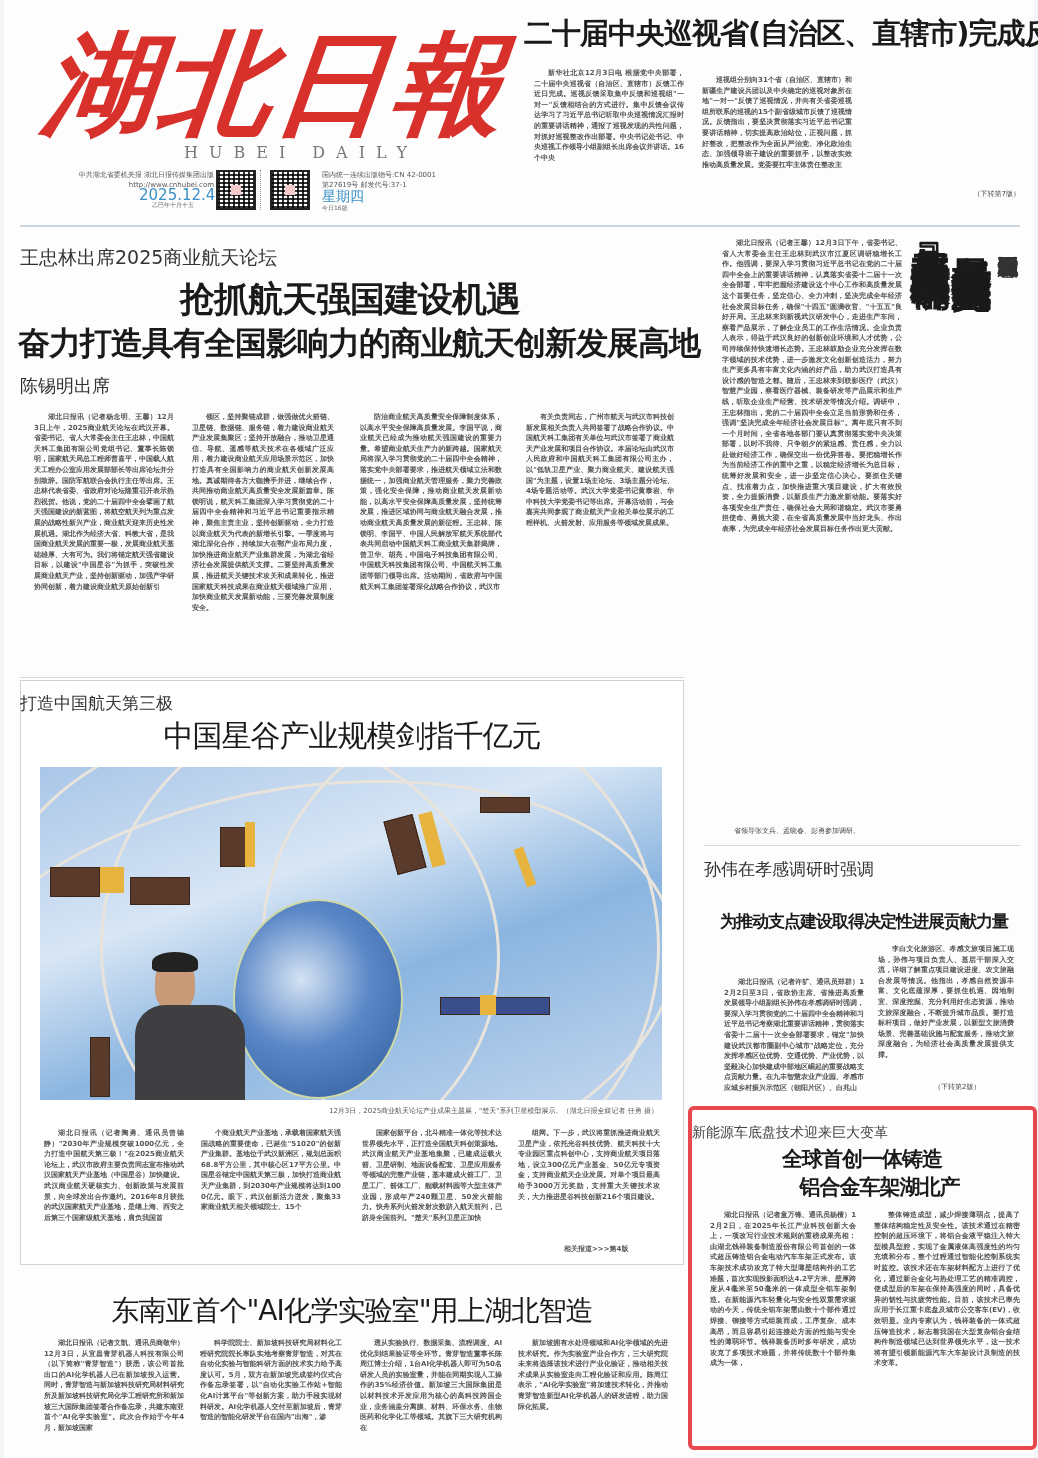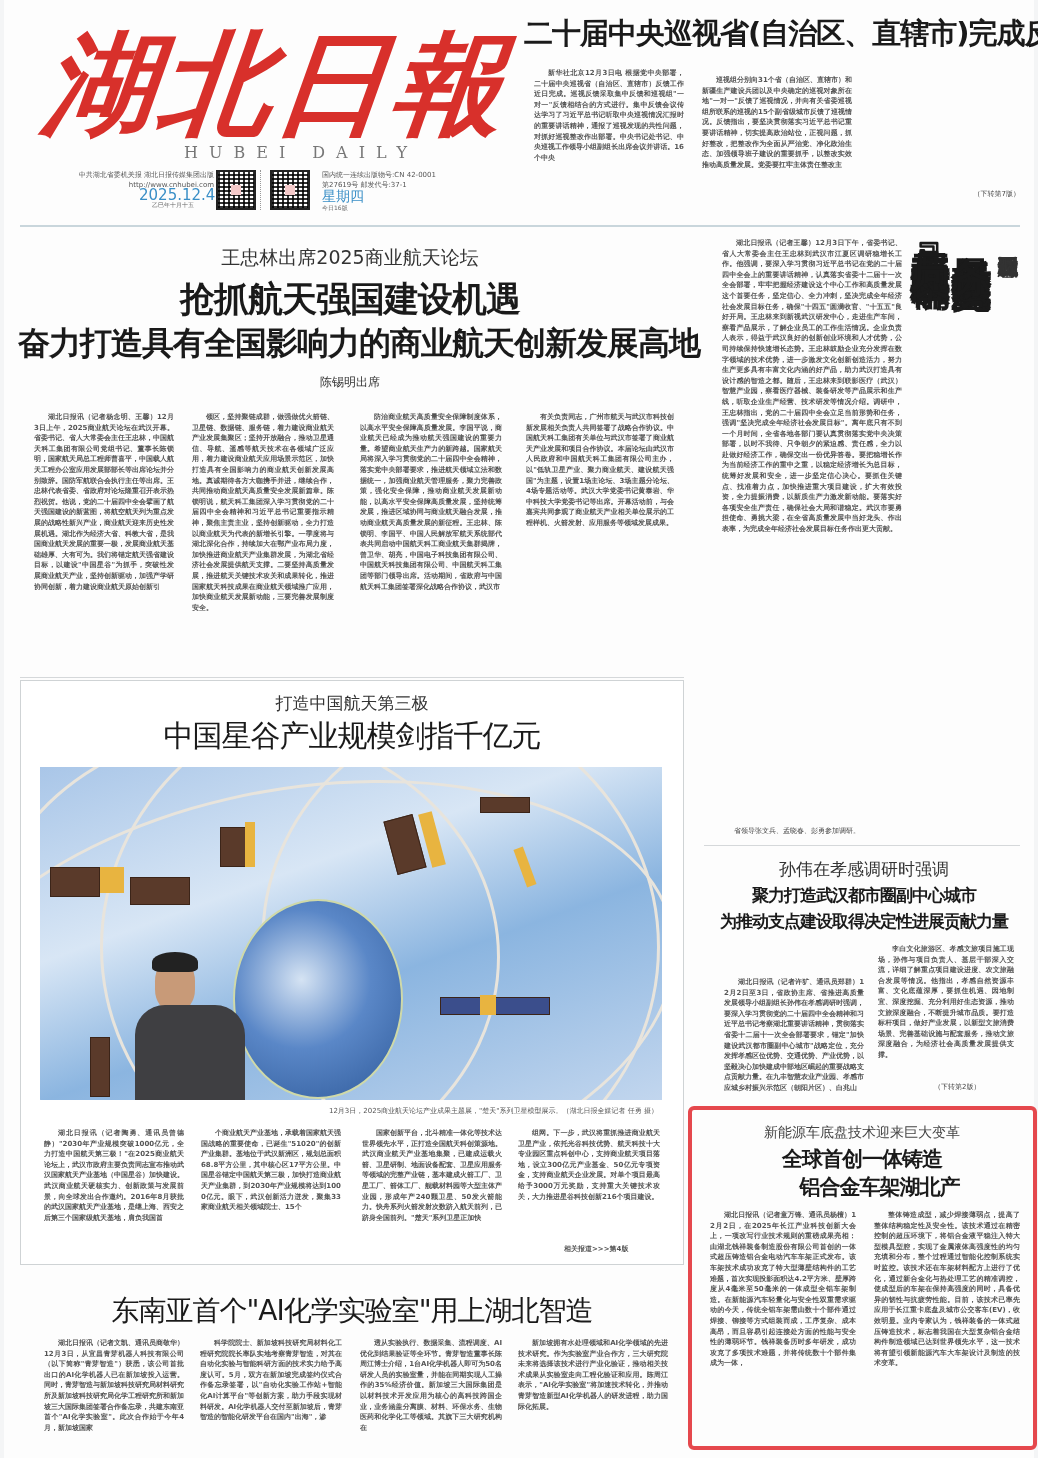--- a/index.html
+++ b/index.html
@@ -25,21 +25,21 @@
 
   .top-headline { left: 520px; top: 14px; width: 500px; font-size: 29px; font-weight: bold; letter-spacing: -1px; white-space: nowrap; }
   .body-text { font-size: 7px; line-height: 10.6px; color: #444; text-align: justify; overflow: hidden; word-break: break-all; }
   .body-text p { text-indent: 14px; }
   .body-text.dense { font-weight: bold; color: #555; }
 
   .hr { height: 2px; background: #c9d6dc; }
   .thin { height: 1px; background: #d5d8da; }
 
   
-  .kicker { font-size: 19px; color: #333; text-align: center; }
+  .kicker { font-size: 19px; color: #333; }
   .h-big { font-weight: bold; text-align: center; letter-spacing: -1px; white-space: nowrap; }
 
   
   .vert { writing-mode: vertical-rl; font-weight: bold; white-space: nowrap; }
 
   
   .box { border: 1px solid #cfd3d5; background: #fff; }
   .photo { overflow: hidden; background: linear-gradient(160deg, #a9c6e8 0%, #d8e6f5 35%, #8bb5e0 60%, #c2d6ee 100%); }
   .photo .orbit { position: absolute; border: 3px solid #e8e4dc; border-radius: 50%; }
   .photo .globe { position: absolute; border-radius: 50%; background: radial-gradient(circle at 40% 40%, #d5e3f3 0%, #5a87c7 45%, #2f5a9a 100%); border: 2px solid #cfd9a8; }
@@ -87,21 +87,21 @@
   <div class="abs body-text dense" style="left:690px;top:75px;width:150px;height:130px;margin-left:8px;">
       <p>巡视组分别向31个省（自治区、直辖市）和新疆生产建设兵团以及中央确定的巡视对象所在地"一对一"反馈了巡视情况，并向有关省委巡视组所联系的巡视的15个副省级城市反馈了巡视情况。反馈指出，要坚决贯彻落实习近平总书记重要讲话精神，切实提高政治站位，正视问题，抓好整改，把整改作为全面从严治党、净化政治生态、加强领导班子建设的重要抓手，以整改实效推动高质量发展。党委要扛牢主体责任整改主</p>
     </div>
   <div class="abs body-text" style="left:940px;top:189px;width:76px;text-align:right;">（下转第7版）</div>
 
   <div class="abs hr" style="left:16px;top:225px;width:1000px;"></div>
 
   <div class="abs kicker" style="left:16px;top:245px;width:660px;">王忠林出席2025商业航天论坛</div>
   <div class="abs h-big" style="left:16px;top:276px;width:660px;font-size:35px;">抢抓航天强国建设机遇</div>
   <div class="abs h-big" style="left:14px;top:322px;width:666px;font-size:32px;">奋力打造具有全国影响力的商业航天创新发展高地</div>
-  <div class="abs kicker" style="left:16px;top:374px;width:660px;font-size:12px;font-family:Liberation Serif, serif;">陈锡明出席</div>
+  <div class="abs kicker" style="left:16px;top:374px;width:660px;font-size:18px;font-family:Liberation Serif, serif;">陈锡明出席</div>
 
   <div class="abs body-text dense" style="left:30px;top:412px;width:140px;height:252px;">
       <p>湖北日报讯（记者杨念明、王馨）12月3日上午，2025商业航天论坛在武汉开幕。省委书记、省人大常委会主任王忠林，中国航天科工集团有限公司党组书记、董事长陈锁明，国家航天局总工程师曹喜平，中国载人航天工程办公室应用发展部部长等出席论坛并分别致辞。国防军航联合会执行主任等出席。王忠林代表省委、省政府对论坛隆重召开表示热烈祝贺。他说，党的二十届四中全会擘画了航天强国建设的新蓝图，将航空航天列为重点发展的战略性新兴产业，商业航天迎来历史性发展机遇。湖北作为经济大省、科教大省，是我国商业航天发展的重要一极，发展商业航天基础雄厚、大有可为。我们将锚定航天强省建设目标，以建设"中国星谷"为抓手，突破性发展商业航天产业，坚持创新驱动，加强产学研协同创新，着力建设商业航天原始创新引</p>
     </div>
   <div class="abs body-text dense" style="left:188px;top:412px;width:142px;height:252px;">
       <p>领区，坚持聚链成群，做强做优火箭链、卫星链、数据链、服务链，着力建设商业航天产业发展集聚区；坚持开放融合，推动卫星通信、导航、遥感等航天技术在各领域广泛应用，着力建设商业航天应用场景示范区，加快打造具有全国影响力的商业航天创新发展高地。真诚期待各方大咖携手并进，继续合作，共同推动商业航天高质量安全发展新篇章。陈锁明说，航天科工集团深入学习贯彻党的二十届四中全会精神和习近平总书记重要指示精神，聚焦主责主业，坚持创新驱动，全力打造以商业航天为代表的新增长引擎。一季度将与湖北深化合作，持续加大在鄂产业布局力度，加快推进商业航天产业集群发展，为湖北省经济社会发展提供航天支撑。二要坚持高质量发展，推进航天关键技术攻关和成果转化，推进国家航天科技成果在商业航天领域推广应用，加快商业航天发展新动能，三要完善发展制度安全。</p>
     </div>
   <div class="abs body-text dense" style="left:356px;top:412px;width:142px;height:252px;">
       <p>防治商业航天高质量安全保障制度体系，以高水平安全保障高质量发展。李国平说，商业航天已经成为推动航天强国建设的重要力量。希望商业航天生产力的新跨越。国家航天局将深入学习贯彻党的二十届四中全会精神，落实党中央部署要求，推进航天领域立法和数据统一，加强商业航天管理服务，聚力完善政策，强化安全保障，推动商业航天发展新动能，以高水平安全保障高质量发展，坚持统筹发展，推进区域协同与商业航天融合发展，推动商业航天高质量发展的新征程。王忠林、陈锁明、李国平、中国人民解放军航天系统部代表共同启动中国航天科工商业航天集群揭牌，曾卫华、胡亮，中国电子科技集团有限公司、中国航天科技集团有限公司、中国航天科工集团等部门领导出席。活动期间，省政府与中国航天科工集团签署深化战略合作协议，武汉市</p>
     </div>
@@ -157,21 +157,20 @@
     </div>
   <div class="abs body-text dense" style="left:358px;top:1128px;width:140px;height:130px;">
       <p>国家创新平台，北斗精准一体化等技术达世界领先水平，正打造全国航天科创策源地。武汉商业航天产业基地集聚，已建成运载火箭、卫星研制、地面设备配套、卫星应用服务等领域的完整产业链，基本建成火箭工厂、卫星工厂、箭体工厂、舰载材料园等大型主体产业园，形成年产240颗卫星、50发火箭能力。快舟系列火箭发射次数跻入航天前列，已跻身全国前列。"楚天"系列卫星正加快</p>
     </div>
   <div class="abs body-text dense" style="left:514px;top:1128px;width:142px;height:112px;">
       <p>组网。下一步，武汉将重抓推进商业航天卫星产业，依托光谷科技优势、航天科技十大专业园区重点科创中心，支持商业航天项目落地，设立300亿元产业基金、50亿元专项资金，支持商业航天企业发展。对单个项目最高给予3000万元奖励，支持重大关键技术攻关，大力推进星谷科技创新216个项目建设。</p>
     </div>
   <div class="abs body-text dense" style="left:560px;top:1244px;width:96px;">相关报道&gt;&gt;&gt;第4版</div>
 
   <div class="abs kicker" style="left:700px;top:858px;width:320px;font-size:17px;">孙伟在孝感调研时强调</div>
-  <div class="abs h-big" style="left:700px;top:884px;width:320px;font-size:17px;font-family:'DejaVu Serif',serif;">聚力打造武汉都市圈副中心城市</div>
   <div class="abs h-big" style="left:690px;top:910px;width:340px;font-size:17px;font-family:'DejaVu Serif',serif;">为推动支点建设取得决定性进展贡献力量</div>
   <div class="abs body-text dense" style="left:720px;top:952px;width:140px;height:146px;margin-top:25px;">
       <p>湖北日报讯（记者许犷、通讯员郑群）12月2日至3日，省政协主席、省推进高质量发展领导小组副组长孙伟在孝感调研时强调，要深入学习贯彻党的二十届四中全会精神和习近平总书记考察湖北重要讲话精神，贯彻落实省委十二届十一次全会部署要求，锚定"加快建设武汉都市圈副中心城市"战略定位，充分发挥孝感区位优势、交通优势、产业优势，以坚毅决心加快建成中部地区崛起的重要战略支点贡献力量。在九丰智慧农业产业园、孝感市应城乡村振兴示范区（朝阳片区）、白兆山</p>
     </div>
   <div class="abs body-text dense" style="left:874px;top:944px;width:136px;height:130px;">
       <p>李白文化旅游区、孝感文旅项目施工现场，孙伟与项目负责人、基层干部深入交流，详细了解重点项目建设进度、农文旅融合发展等情况。他指出，孝感自然资源丰富、文化底蕴深厚，要抓住机遇、因地制宜、深度挖掘、充分利用好生态资源，推动文旅深度融合，不断提升城市品质。要打造标杆项目，做好产业发展，以新型文旅消费场景、完善基础设施与配套服务，推动文旅深度融合，为经济社会高质量发展提供支撑。</p>
     </div>
   <div class="abs body-text" style="left:930px;top:1082px;width:80px;text-align:left;">（下转第2版）</div>
 
   <div class="abs highlight" style="left:684px;top:1106px;width:349px;height:344px;"></div>

